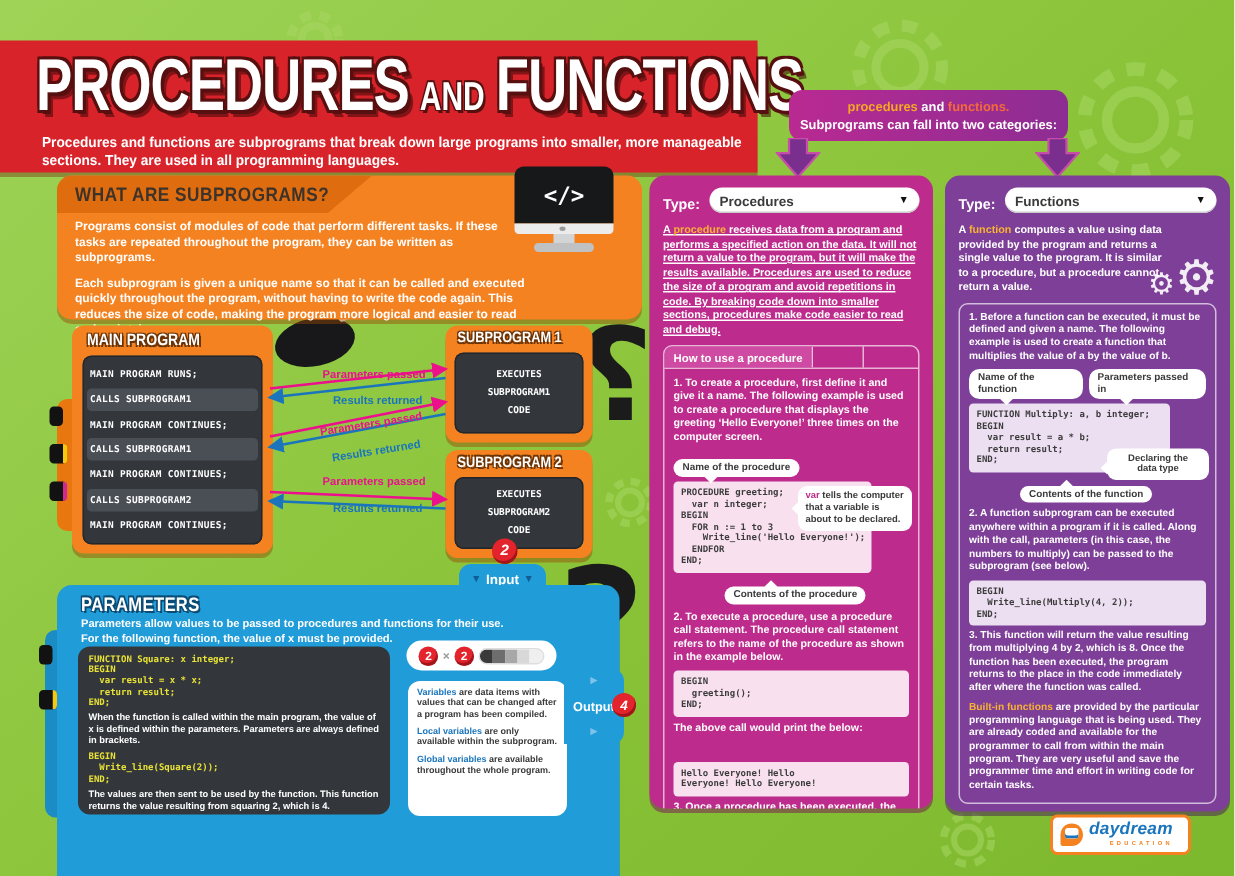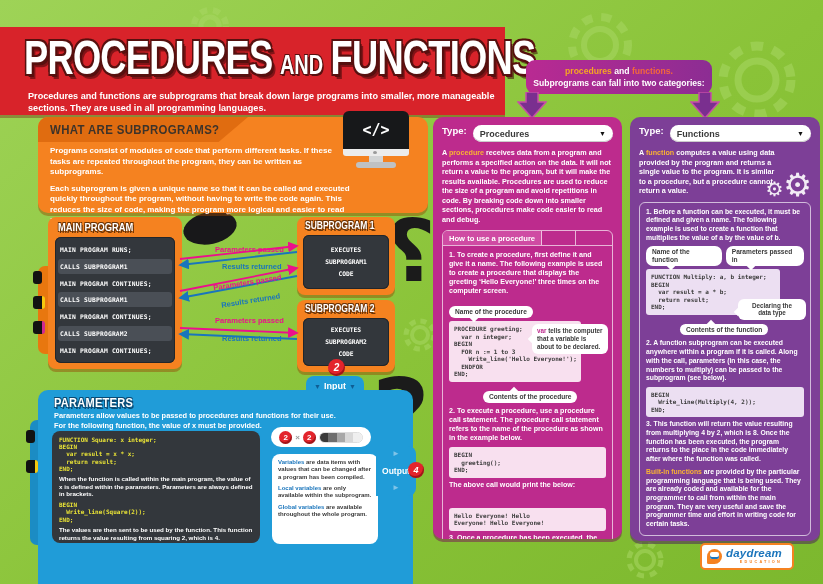--- a/index.html
+++ b/index.html
@@ -102,28 +102,28 @@
   .var-lead{color:#1a75bc;}
   .output-tab{position:absolute;left:376px;top:446px;width:40px;height:50px;background:#209cd8;border-radius:0 8px 8px 0;
     display:flex;flex-direction:column;align-items:center;justify-content:space-between;padding:4px 0;box-sizing:border-box;z-index:2;}
   .out-arrow{color:#7fc4e8;font-size:8px;line-height:1;}
   .out-label{color:#fff;font-weight:bold;font-size:8.5px;}
   .output-badge{position:absolute;left:408px;top:462px;width:16px;height:16px;font-size:9px;z-index:3;}
   
   .type-panel{position:absolute;top:117px;border-radius:10px;z-index:2;padding:8px 9px;box-sizing:border-box;overflow:hidden;}
   .p-magenta{left:433px;width:189px;height:422px;background:#bd2b8d;box-shadow:0 3px 0 rgba(120,18,85,.5);}
   .p-purple{left:630px;width:190px;height:424px;background:#7d3f97;box-shadow:0 3px 0 rgba(70,25,90,.5);}
-  .type-row{display:flex;align-items:flex-start;gap:6px;}
+  .type-row{display:flex;align-items:flex-end;gap:6px;}
   .type-label{color:#fff;font-weight:bold;font-size:9.5px;}
   .dropdown{flex:1;background:#fff;border-radius:9px;height:17px;display:flex;align-items:center;
     justify-content:space-between;padding:0 7px;box-shadow:inset 0 -1px 0 #ccc;}
   .dd-value{font-size:9px;font-weight:bold;color:#3a3a3a;}
   .dd-caret{font-size:7px;color:#111;}
   .intro-para{margin-top:6px;color:#fff;font-weight:bold;line-height:1.32;}
-  .p-magenta .intro-para{font-size:7.2px;}
+  .p-magenta .intro-para{font-size:7.2px;text-decoration:underline;}
   .p-purple .intro-para{font-size:7.2px;width:140px;}
   .kw-y{color:#f9b233;}
   .howto{margin-top:6px;border:1px solid rgba(255,255,255,.65);border-radius:6px;}
   .howto-head{display:flex;height:14px;border-bottom:1px solid rgba(255,255,255,.65);}
   .howto-tab1{display:flex;align-items:center;padding:0 6px;font-size:7.6px;font-weight:bold;color:#fff;
     border-right:1px solid rgba(255,255,255,.65);border-radius:5px 0 0 0;}
   .p-magenta .howto-tab1{background:#cf4ba3;}
   .p-purple .howto-tab1{background:#9a5cb1;}
   .howto-tab2{flex:1;border-right:1px solid rgba(255,255,255,.65);}
   .howto-tab3{width:36px;}

